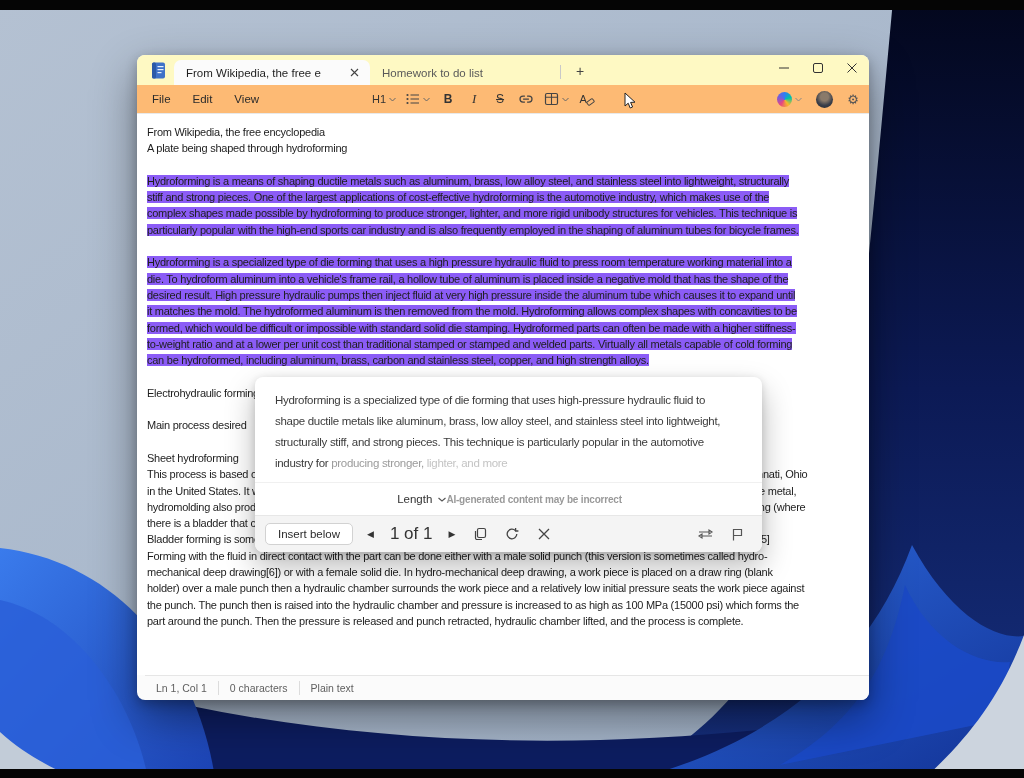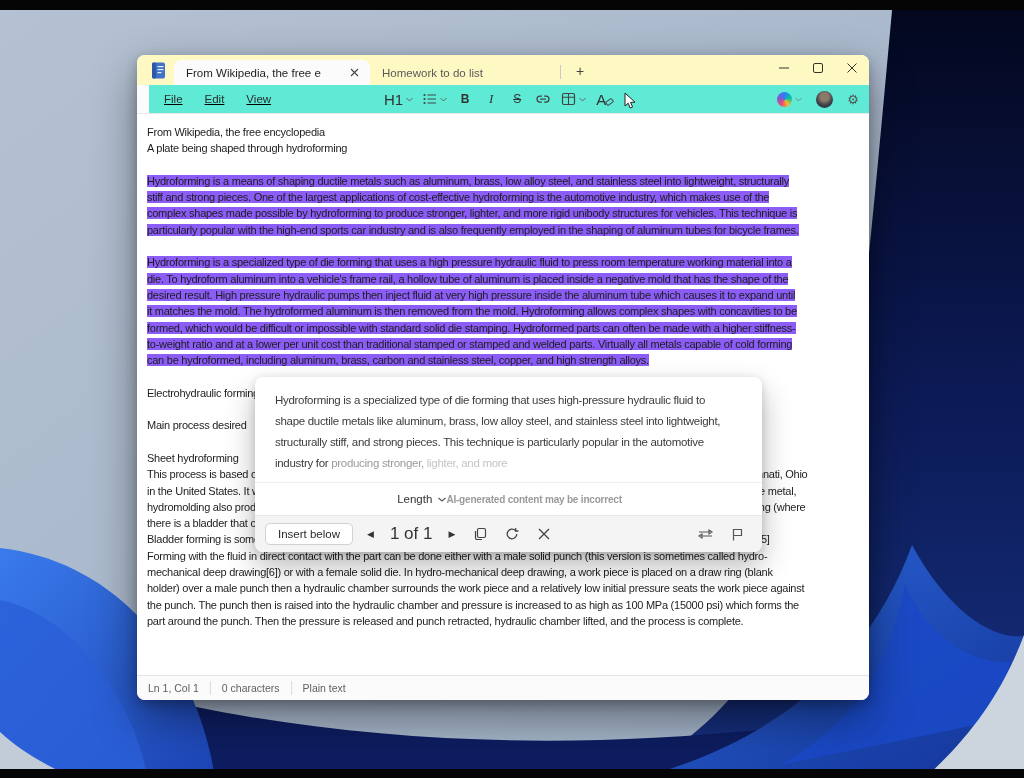--- a/index.html
+++ b/index.html
@@ -22,27 +22,27 @@
                border-radius:3px; font-size:10px; }
   .tab-inactive { width:190px; height:25px; display:flex; align-items:center; padding:0 12px; }
   .tab-inactive .tab-label { font-size:11.5px; color:#5a5a5a; white-space:nowrap; overflow:hidden; }
   .tab-divider { width:1px; height:14px; background:#c9c9c9; margin-bottom:6px; }
   .newtab { width:26px; height:24px; display:flex; align-items:center; justify-content:center;
             font-size:14px; color:#444; margin-left:6px; margin-bottom:2px; }
   .caption { margin-left:auto; display:flex; align-self:flex-start; }
   .cap-btn { width:34px; height:26px; display:flex; align-items:center; justify-content:center; }
 
   
-  .menubar { position:absolute; left:12px; top:30px; right:0; height:28px; background:#5eead4; display:flex; align-items:center;text-decoration:underline; }
+  .menubar { position:absolute; left:0; top:30px; right:0; height:28px; background:#fdba74; display:flex; align-items:center; }
   .menu-item { font-size:11.5px; color:#2b2b2b; padding:4px 11px; border-radius:4px; }
   .menubar .left { display:flex; margin-left:4px; }
   .fmt-group { position:absolute; left:232px; top:0; height:28px; display:flex; align-items:center; gap:4px; }
   .fmt-btn { display:flex; align-items:center; justify-content:center; height:22px; min-width:22px;
              padding:0 3px; border-radius:4px; color:#333; }
-  .fmt-label { font-size:15px; color:#333; }
+  .fmt-label { font-size:11px; color:#333; }
   .chev { margin-left:3px; }
   .b-glyph { font-weight:bold; font-size:12px; }
   .i-glyph { font-style:italic; font-family:"Liberation Serif",serif; font-size:13px; }
   .s-glyph { text-decoration:line-through; font-size:12px; }
   .right-group { position:absolute; right:10px; top:0; height:28px; display:flex; align-items:center; gap:14px; }
   .copilot-wrap { display:flex; align-items:center; gap:3px; }
   .copilot-dot { width:15px; height:15px; border-radius:50%;
                  background:conic-gradient(#2f7cf6,#00c2a8,#f7b928,#e9477e,#7b5bd6,#2f7cf6); }
   .avatar { width:17px; height:17px; border-radius:50%;
             background:radial-gradient(circle at 50% 35%, #8a7a6a 0 28%, #3a3f4a 60%, #23262e 100%); }
@@ -68,21 +68,21 @@
   .popup-footer { display:flex; align-items:center; height:37px; background:#f4f4f4;
                   border-top:1px solid #e7e7e7; border-radius:0 0 8px 8px; padding:0 14px 0 10px; gap:10px; }
   .insert-btn { background:#ffffff; border:1px solid #d2d2d2; border-radius:5px; padding:4px 12px;
                 font-size:11.5px; color:#2b2b2b; font-family:"Liberation Sans",sans-serif; }
   .nav-arrow { font-size:9px; color:#333; padding:0 4px; }
   .nav-count { font-size:17px; color:#333; padding:0 2px; }
   .ico-btn { display:flex; align-items:center; justify-content:center; width:22px; height:22px; border-radius:4px; }
   .footer-spacer { flex:1; }
 
   
-  .statusbar { position:absolute; left:0; right:0; bottom:0; height:25px; background:#fbfbfb;
+  .statusbar { position:absolute; left:8px; right:0; bottom:0; height:25px; background:#fbfbfb;
                border-top:1px solid #e6e6e6; display:flex; align-items:center; font-size:10.5px; color:#5f5f5f; }
   .st-item { display:flex; align-items:center; height:60%; padding:0 11px; border-right:1px solid #dcdcdc; }
   .st-item.noborder { border-right:none; }
   .status-right { margin-left:auto; display:flex; height:100%; align-items:center; }
   .sr-item { display:flex; align-items:center; height:60%; border-left:6px solid #701a75; padding:0 14px;margin-top:43px; }
   .sr-zoom { width:96px; } .sr-eol { width:150px; } .sr-enc { width:72px; }
 
   .cursor { position:absolute; left:624px; top:92px; z-index:50; }
   svg { display:block; }
 </style>

